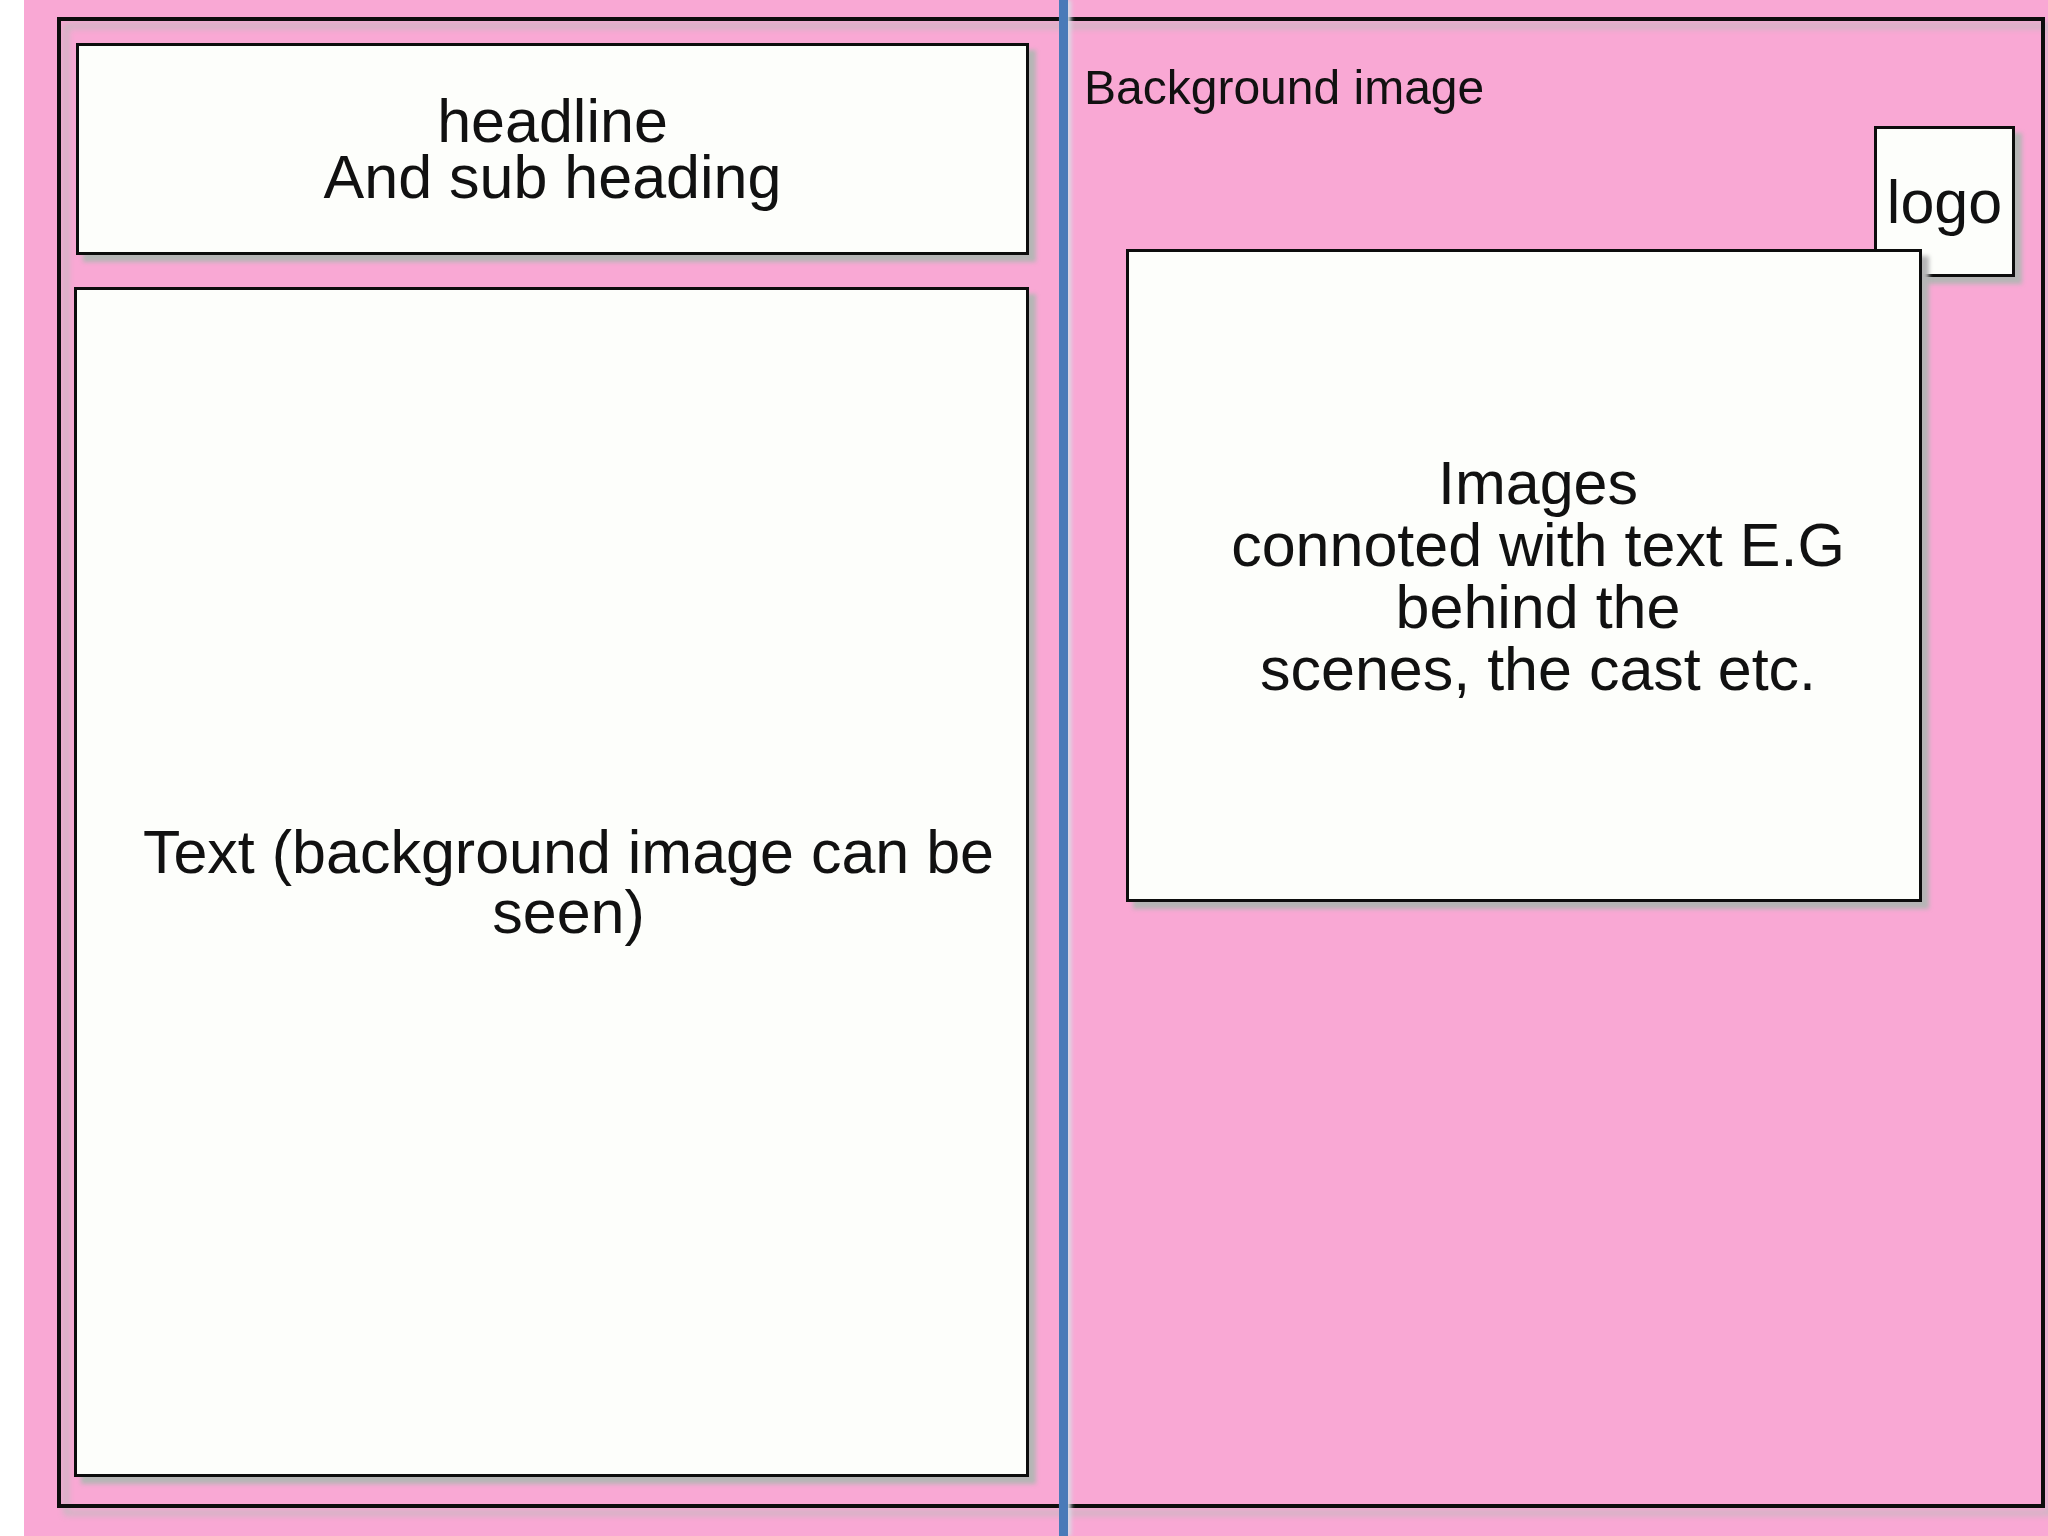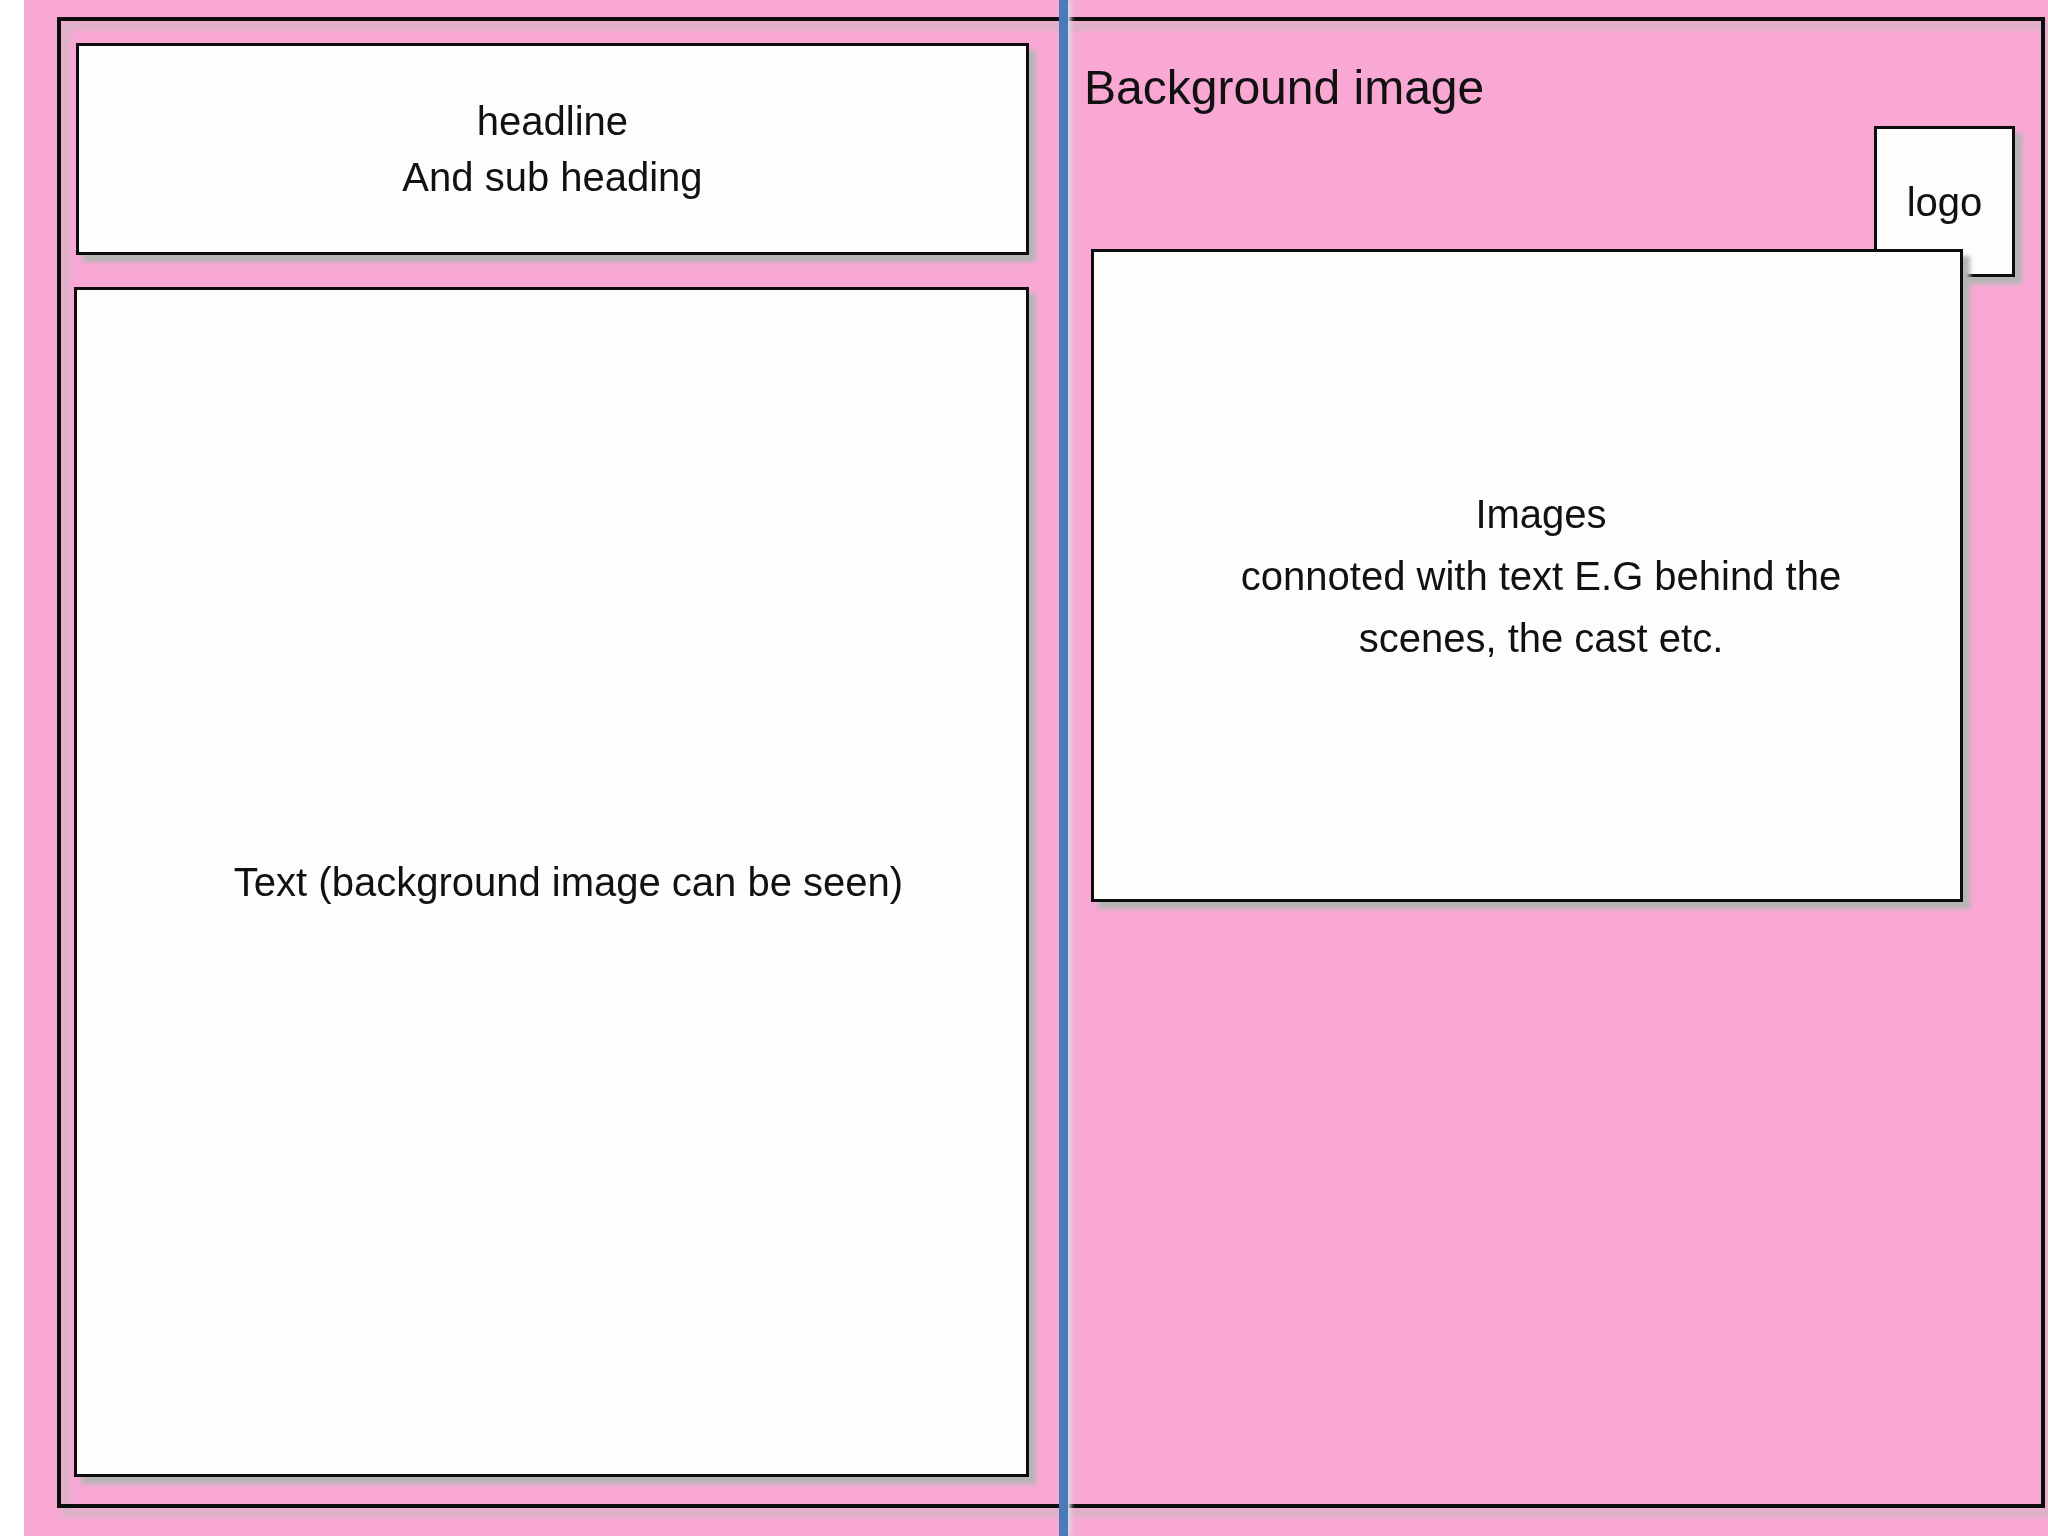--- a/index.html
+++ b/index.html
@@ -33,28 +33,28 @@
     border: 3px solid #0d0d0d;
     background: #fdfefb;
     filter: drop-shadow(7px 7px 2px #b5b5b5);
     display: flex;
     align-items: center;
     justify-content: center;
     text-align: center;
   }
   .box-text {
     white-space: pre-line;
-    font-size: 40px;
+    font-size: 61px;
     line-height: 60px;
   }
   #headline-box        { left: 52px;  top: 43px;  width: 953px; height: 212px; }
   #headline-box .box-text { line-height: 56px; }
   #left-text-box       { left: 50px;  top: 287px; width: 955px; height: 1190px; padding-left: 34px; }
   #logo-box            { left: 1850px; top: 126px; width: 141px; height: 151px; z-index: 1; }
-  #images-box          { left: 1067px; top: 249px; width: 872px; height: 653px; z-index: 2; padding-left: 28px; }
+  #images-box          { left: 1102px; top: 249px; width: 796px; height: 653px; z-index: 2; padding-left: 28px; }
   #images-box .box-text { line-height: 62px; }
   #text-continued-box  { left: 1087px; top: 931px; width: 916px; height: 547px; }
   #text-continued-box .box-text { line-height: 62px; }
 
   .floating-label {
     position: absolute;
     top: 60px;
     font-size: 48px;
     line-height: 56px;
     white-space: nowrap;

